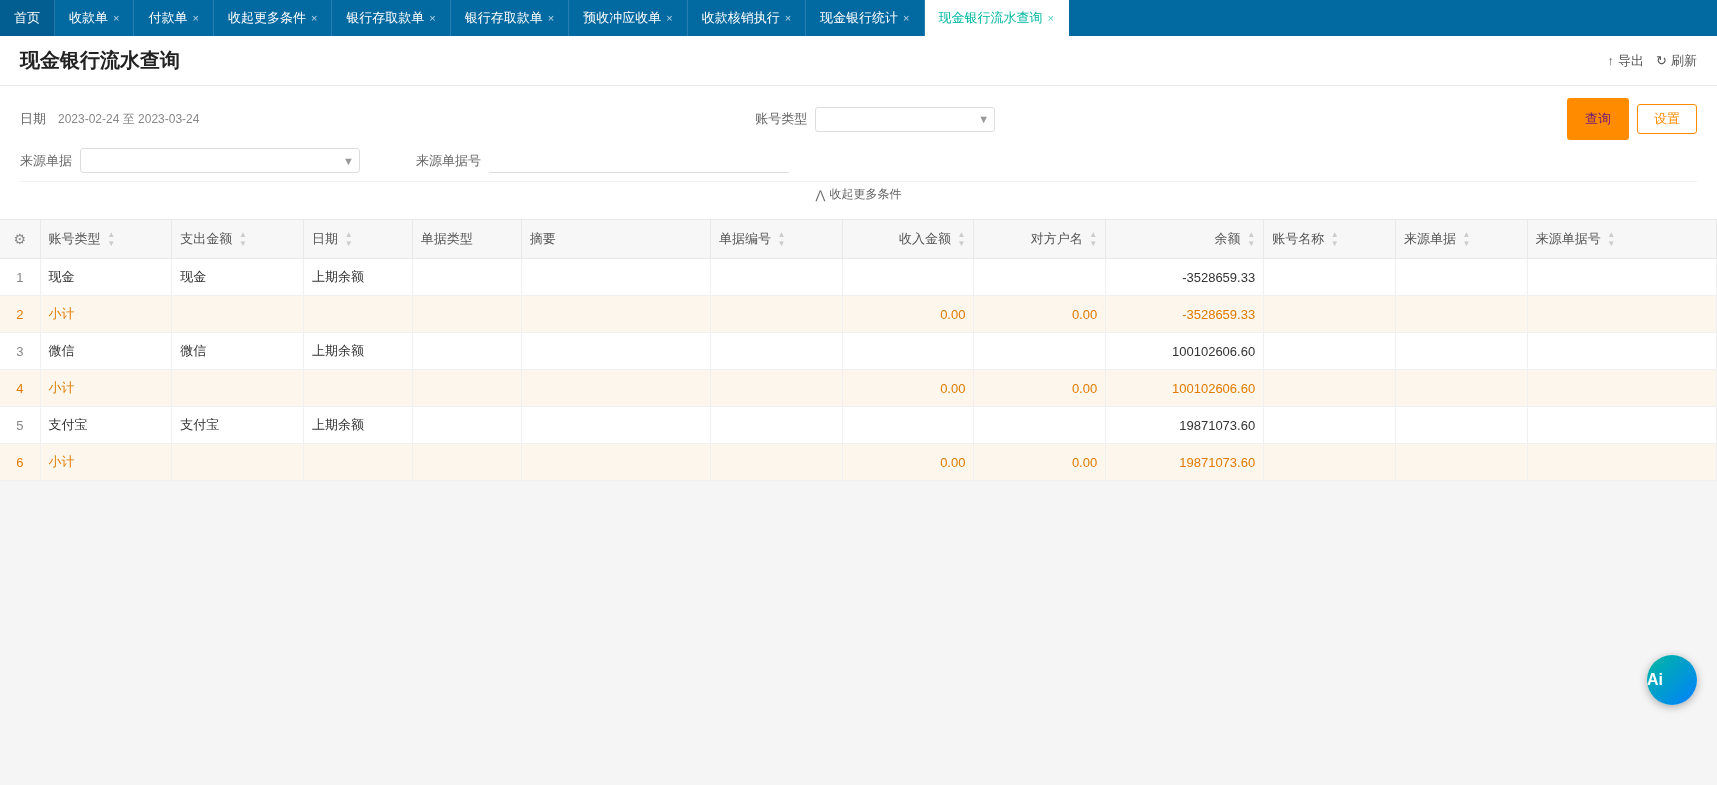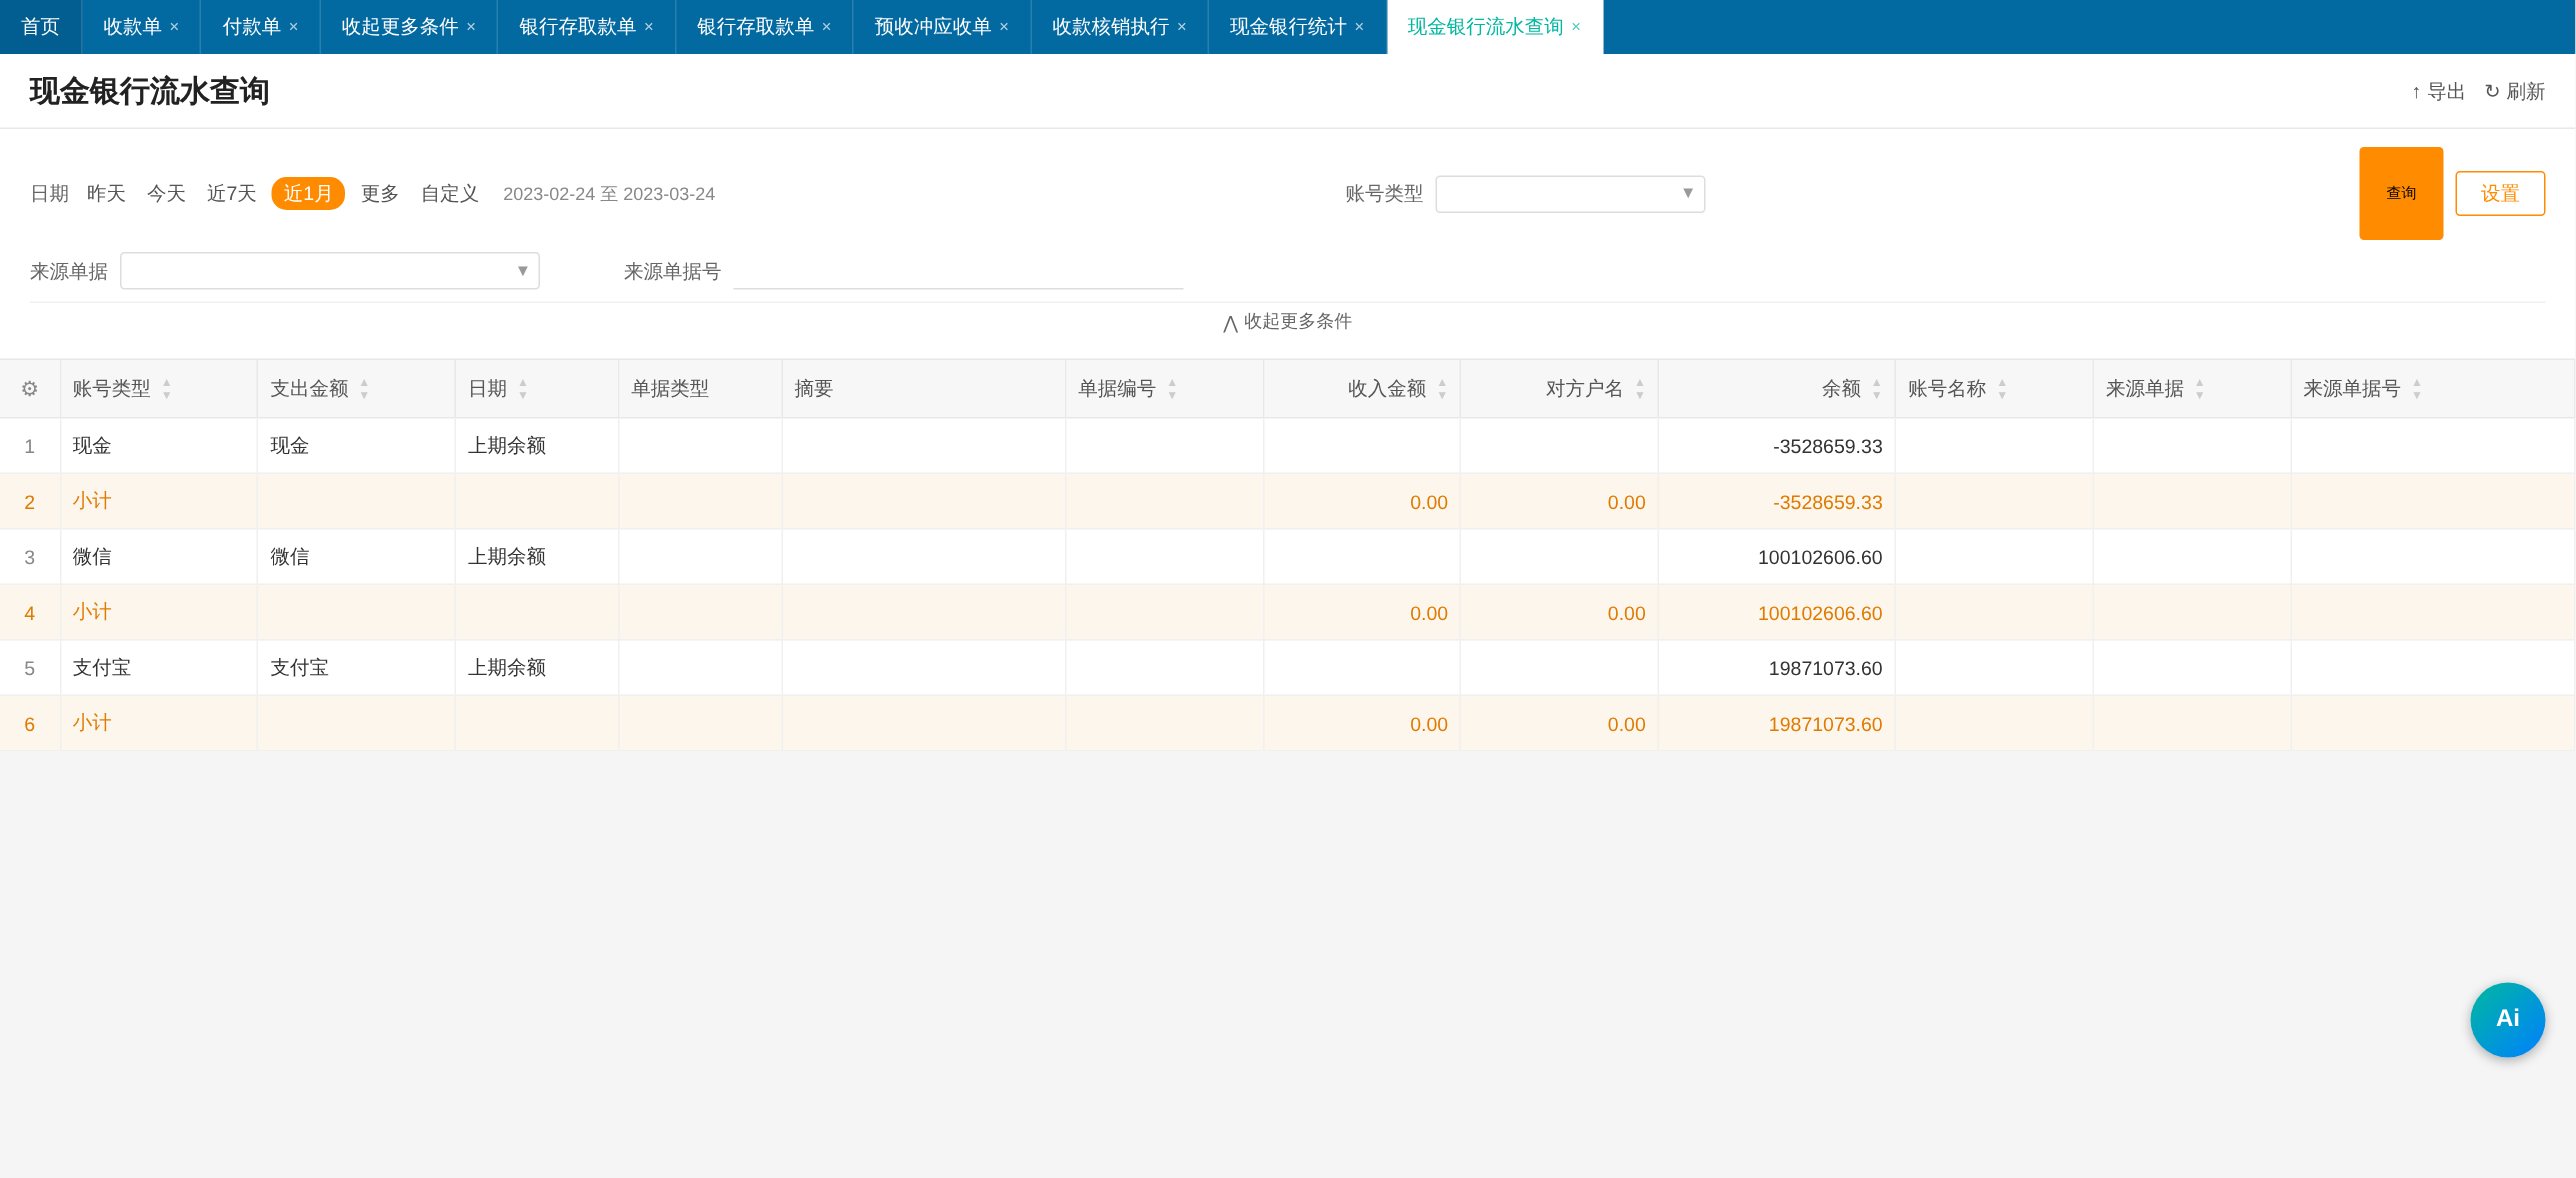--- a/index.html
+++ b/index.html
@@ -146,26 +146,26 @@
       font-size: 16px;
       margin-left: 4px;
     }
     .filter-group {
       display: flex;
       align-items: center;
       gap: 8px;
     }
     .query-btn {
       background: #ff8c00;
-      color: #000000;
+      color: #701a75;
       border: none;
       border-radius: 3px;
-      padding: 24px 18px;
-      cursor: pointer;
-      font-size: 10px;
+      padding: 12px 18px;
+      cursor: pointer;
+      font-size: 13px;
     }
     .settings-btn {
       background: #fff;
       color: #ff8c00;
       border: 1px solid #ff8c00;
       border-radius: 3px;
       padding: 5px 16px;
       cursor: pointer;
       font-size: 13px;
     }
@@ -253,21 +253,21 @@
       position: fixed;
       right: 20px;
       bottom: 80px;
       background: linear-gradient(135deg, #00b8a0, #0080ff);
       color: #fff;
       border-radius: 50%;
       width: 50px;
       height: 50px;
       display: flex;
       align-items: center;
-      justify-content: center;
+      justify-content: flex-start;
       font-size: 16px;
       font-weight: bold;
       cursor: pointer;
       box-shadow: 0 2px 8px rgba(0,0,0,0.3);
     }
   </style>
 </head>
 <body>
 
 <nav class="top-nav">
@@ -325,28 +325,20 @@
     </button>
   </div>
 </div>
 
 <div class="filter-area">
 
   <div class="filter-row">
 
     <div class="filter-group">
       <span class="filter-label">日期</span>
-      <div class="date-shortcuts">
-        <span class="date-shortcut">昨天</span>
-        <span class="date-shortcut">今天</span>
-        <span class="date-shortcut">近7天</span>
-        <span class="date-shortcut active">近1月</span>
-        <span class="date-shortcut">更多</span>
-        <span class="date-shortcut">自定义</span>
-      </div>
       <span class="date-range">2023-02-24 至 2023-03-24</span>
     </div>
 
     <div style="flex:1"></div>
 
     <div class="filter-group">
       <span class="filter-label">账号类型</span>
       <div class="select-wrapper">
         <select class="filter-select">
           <option value=""></option>

